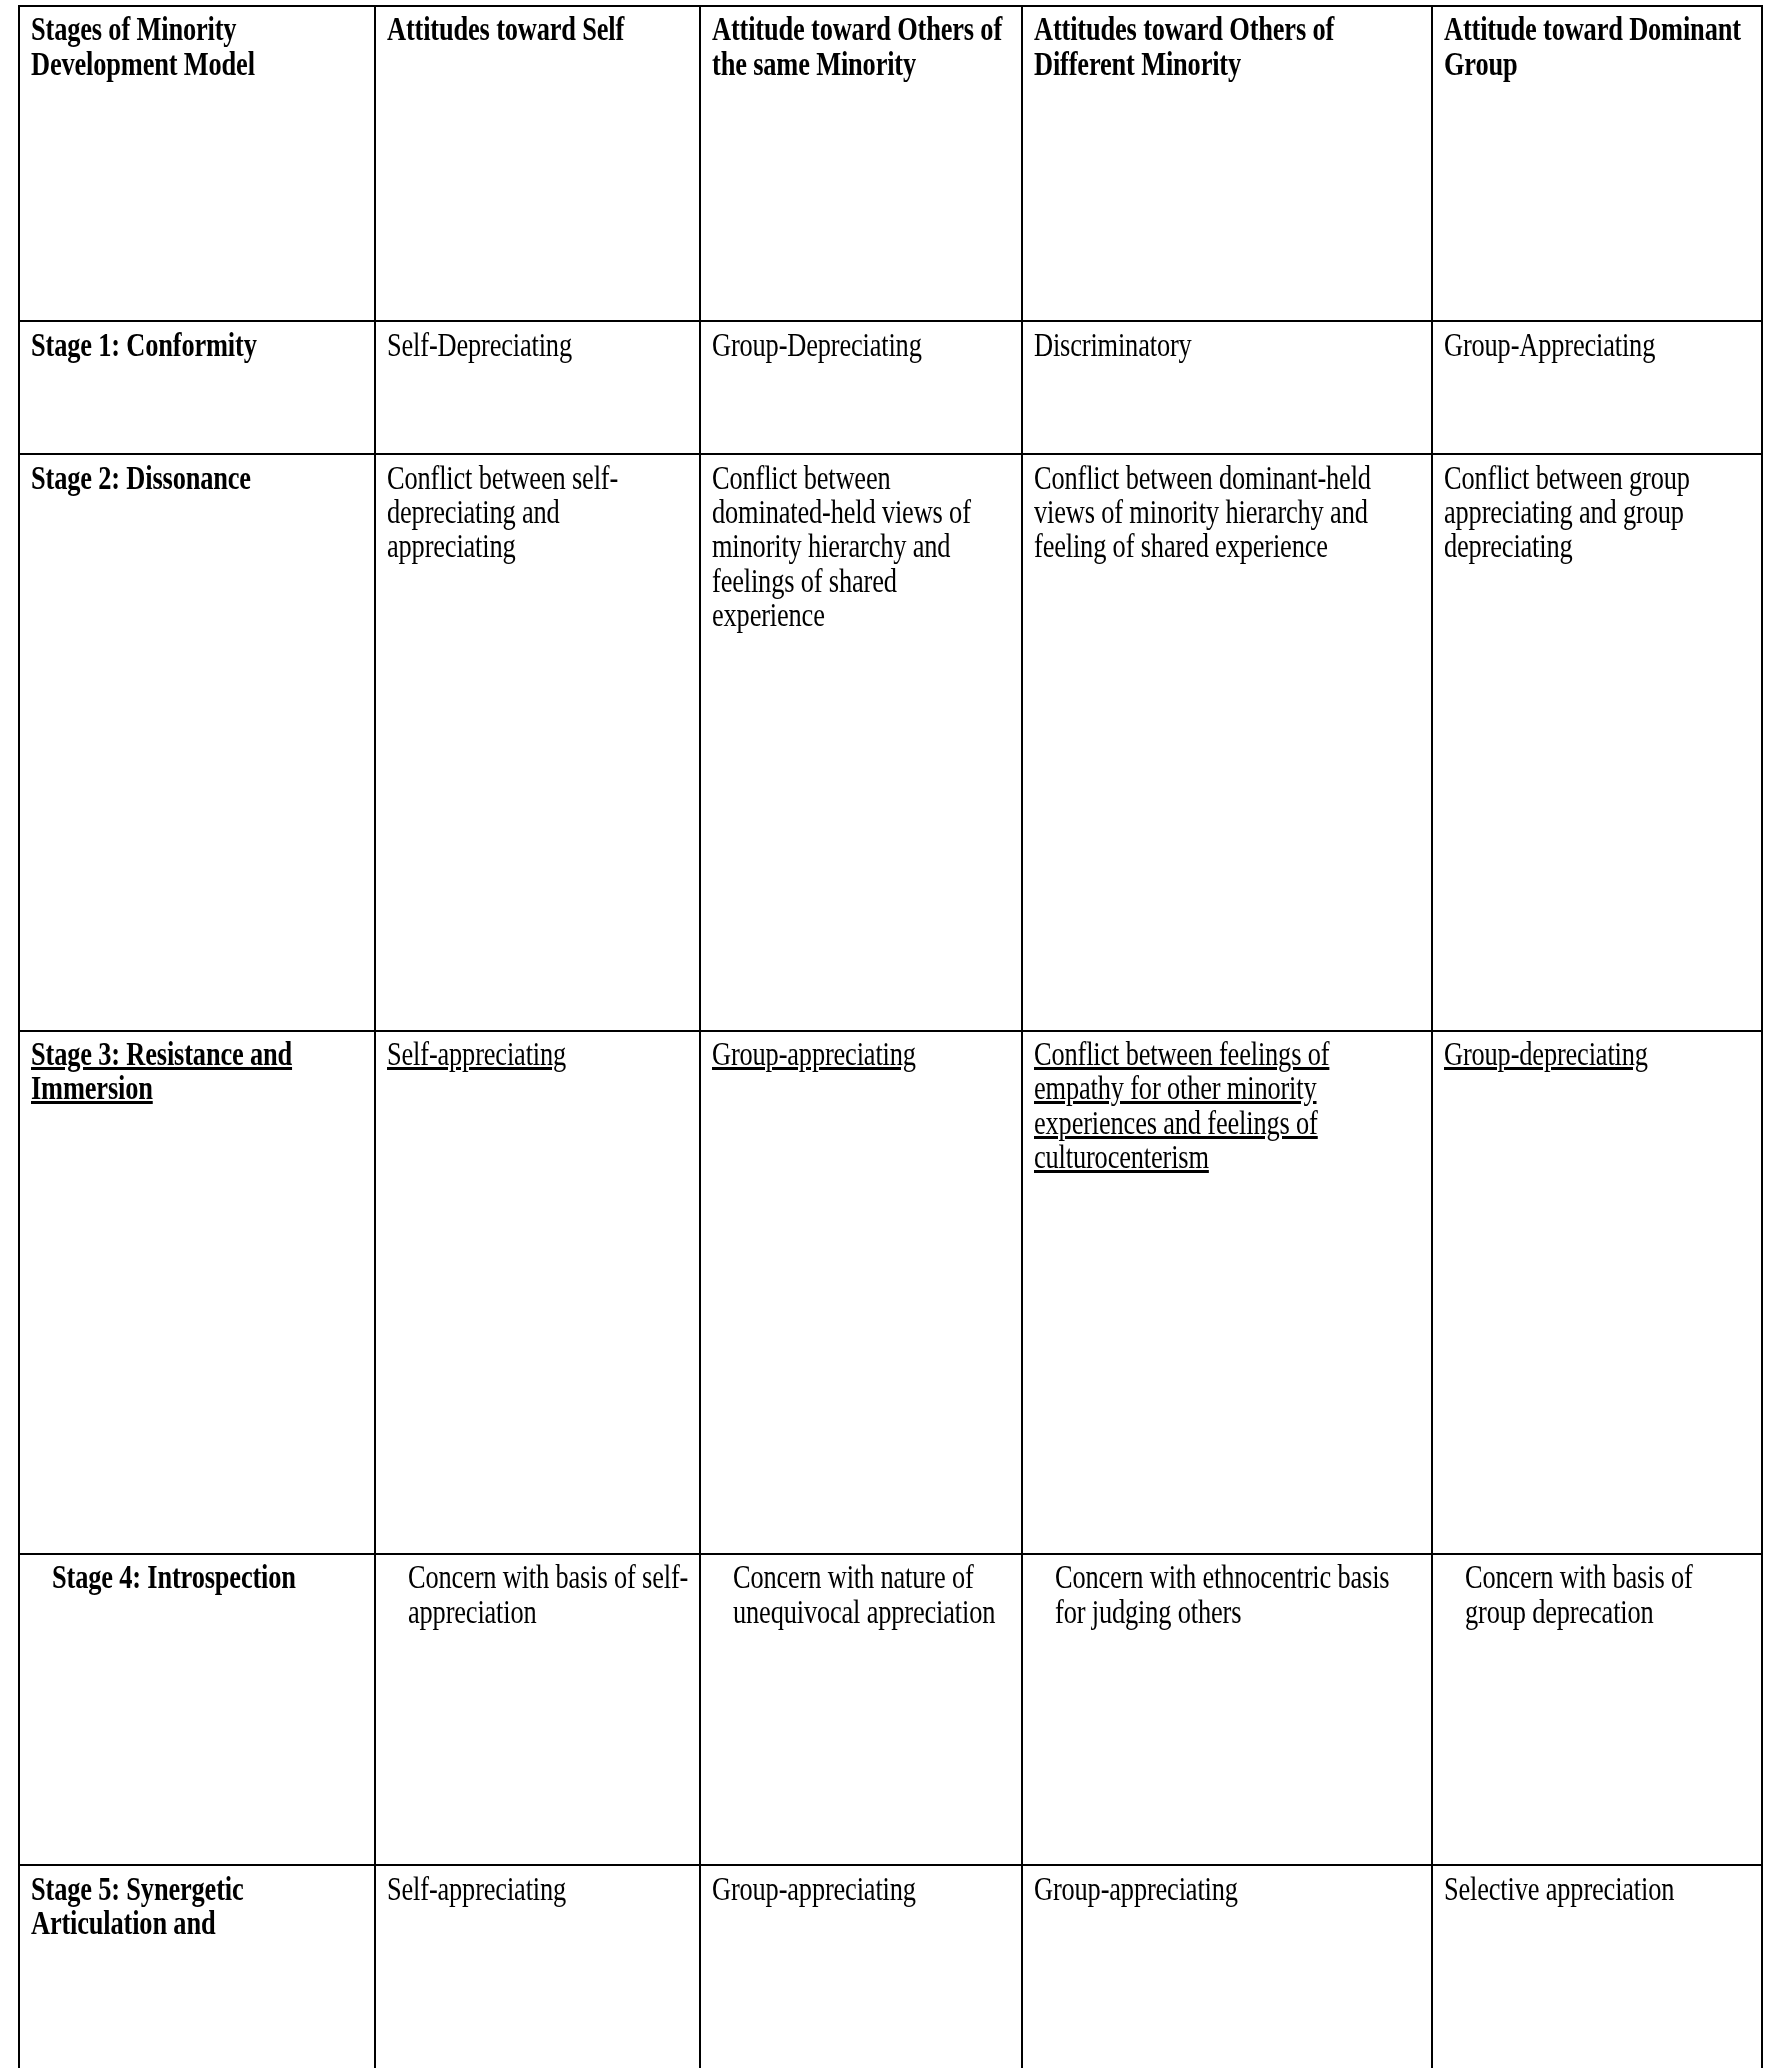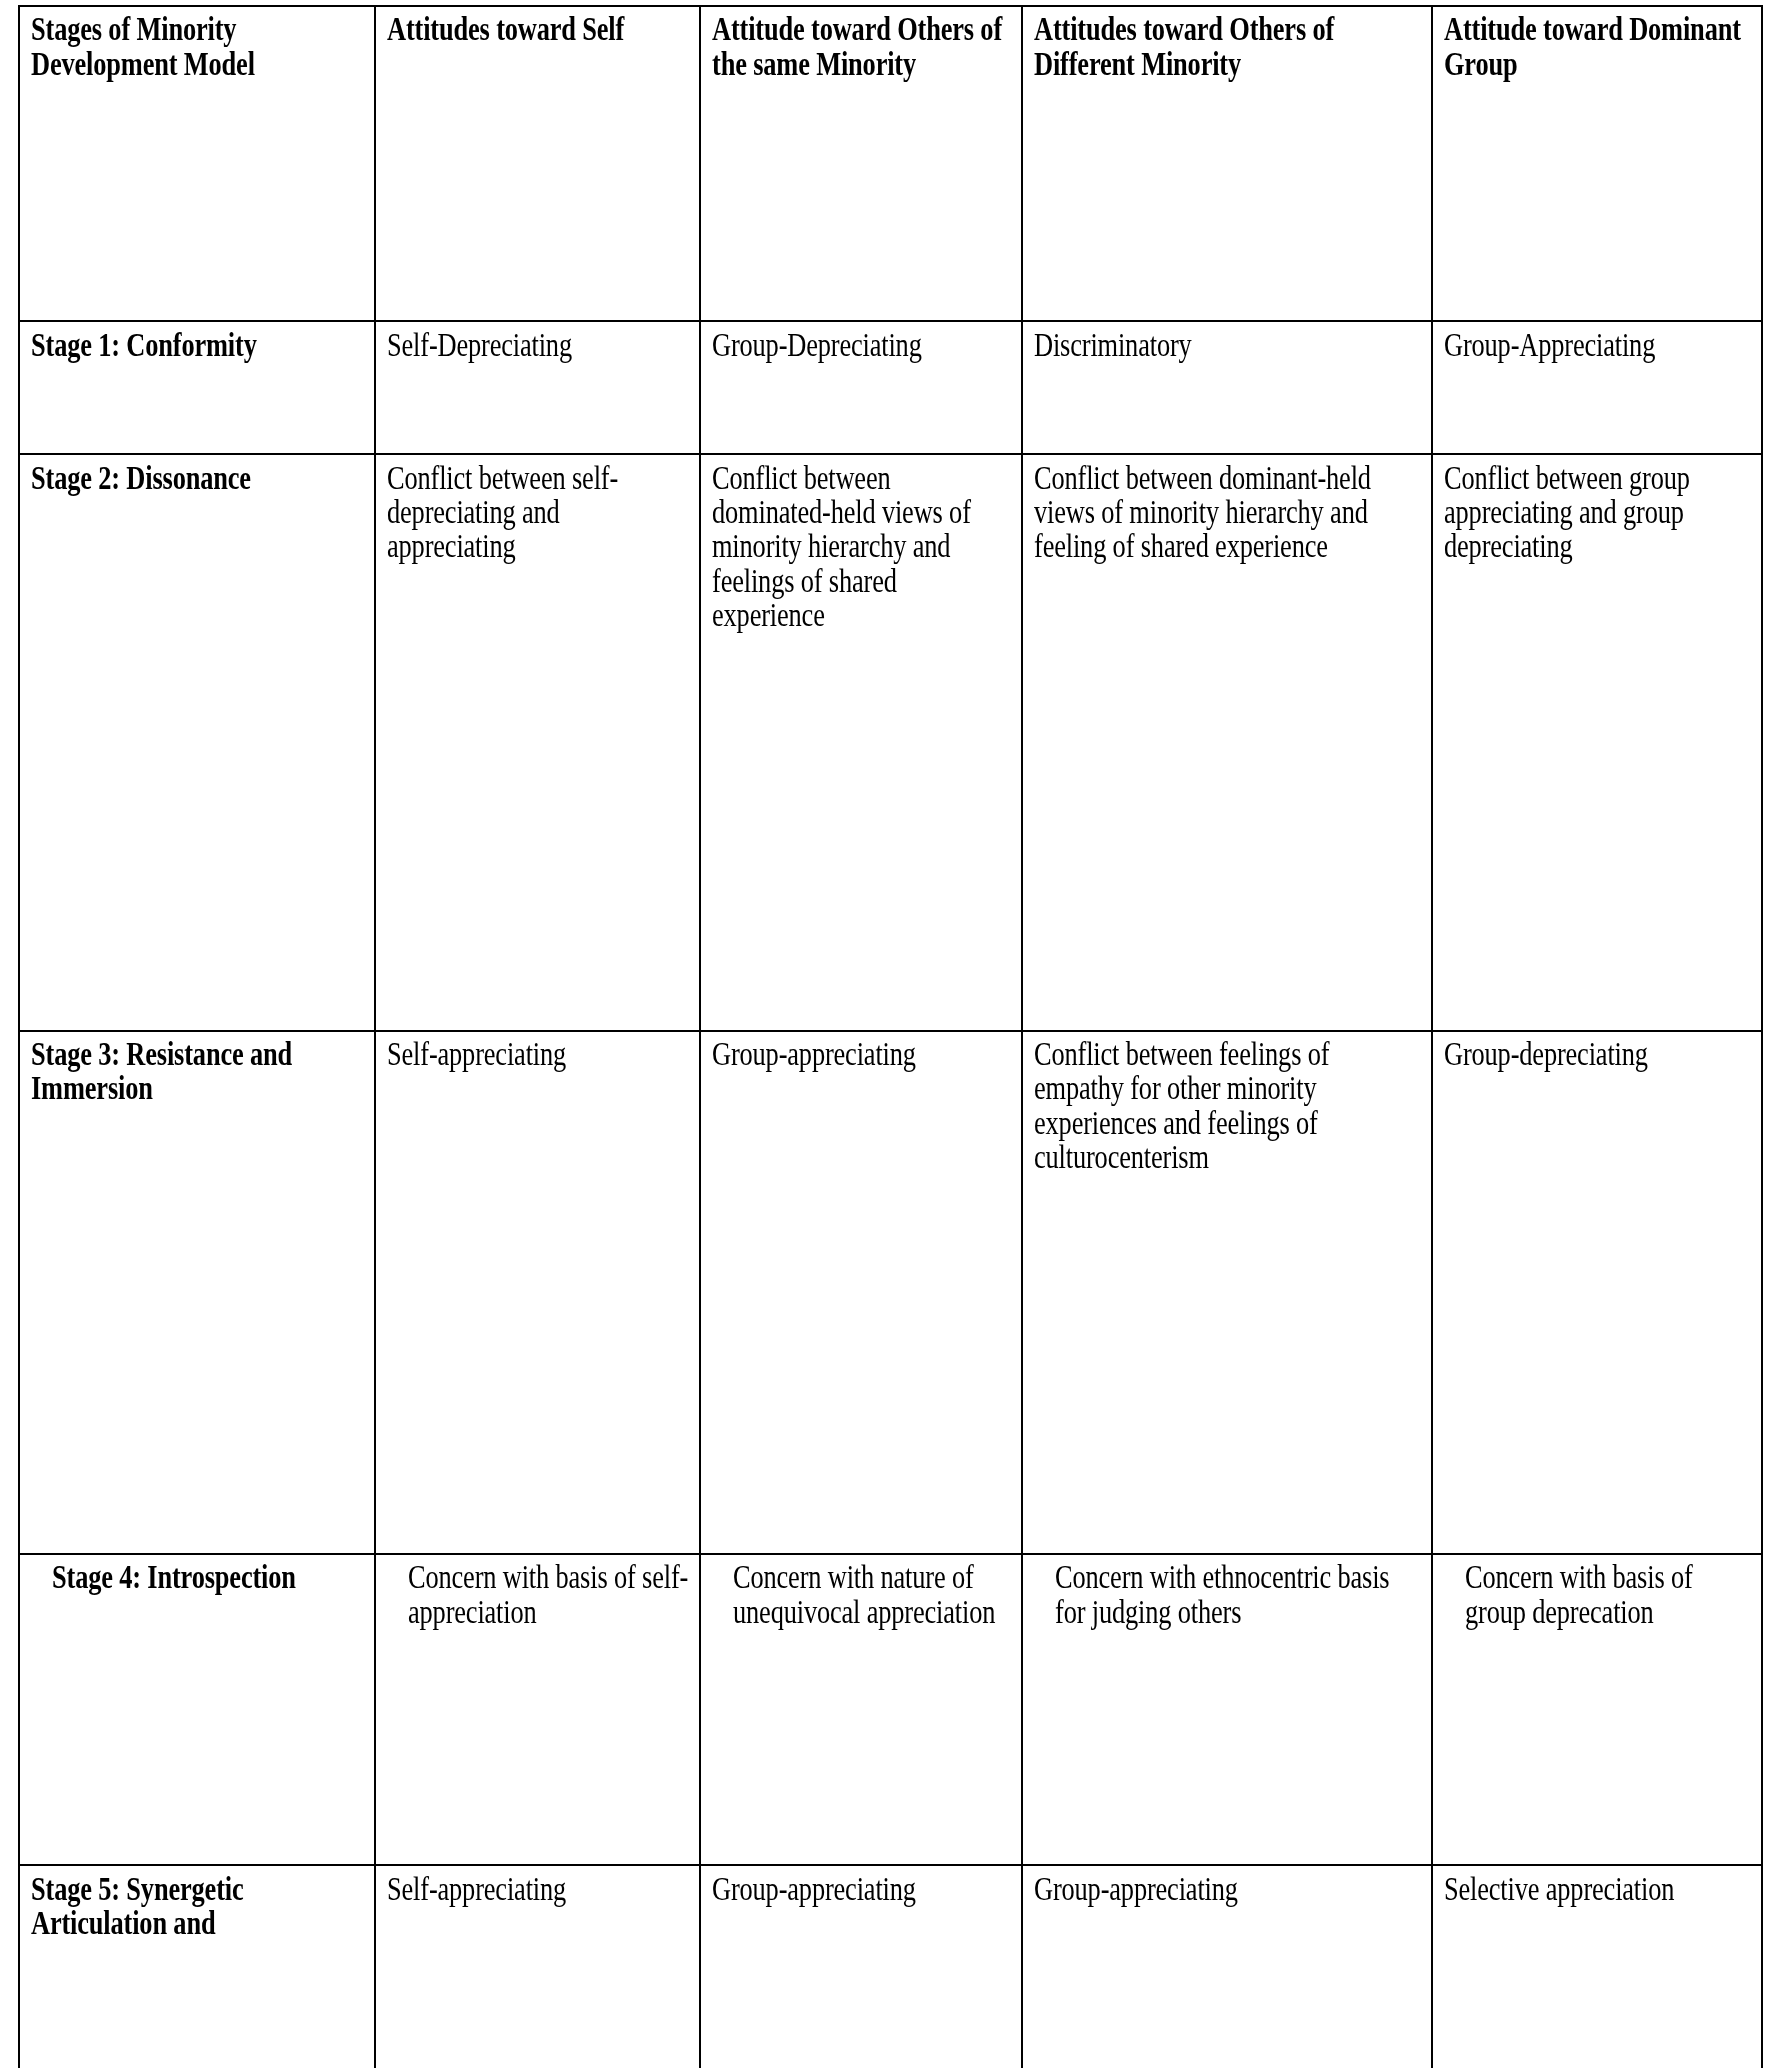--- a/index.html
+++ b/index.html
@@ -73,21 +73,21 @@
   col.c1 { width: 356px; }
   col.c2 { width: 325px; }
   col.c3 { width: 322px; }
   col.c4 { width: 410px; }
   col.c5 { width: 330px; }
 
   
   tr.r-head td, tr.r-head th { height: 304px; }
   tr.r1 td { height: 122px; margin-top: 12px; }
   tr.r2 td { height: 565px; }
-  tr.r3 td { height: 512px; }
+  tr.r3 td { height: 512px; text-decoration: underline; }
   tr.r4 td { height: 300px; padding-left: 32px; }
   tr.r5 td { height: 260px; }
 </style>
 </head>
 <body>
 
 <div class="page">
   <table class="matrix">
     <colgroup>
       <col class="c1">

